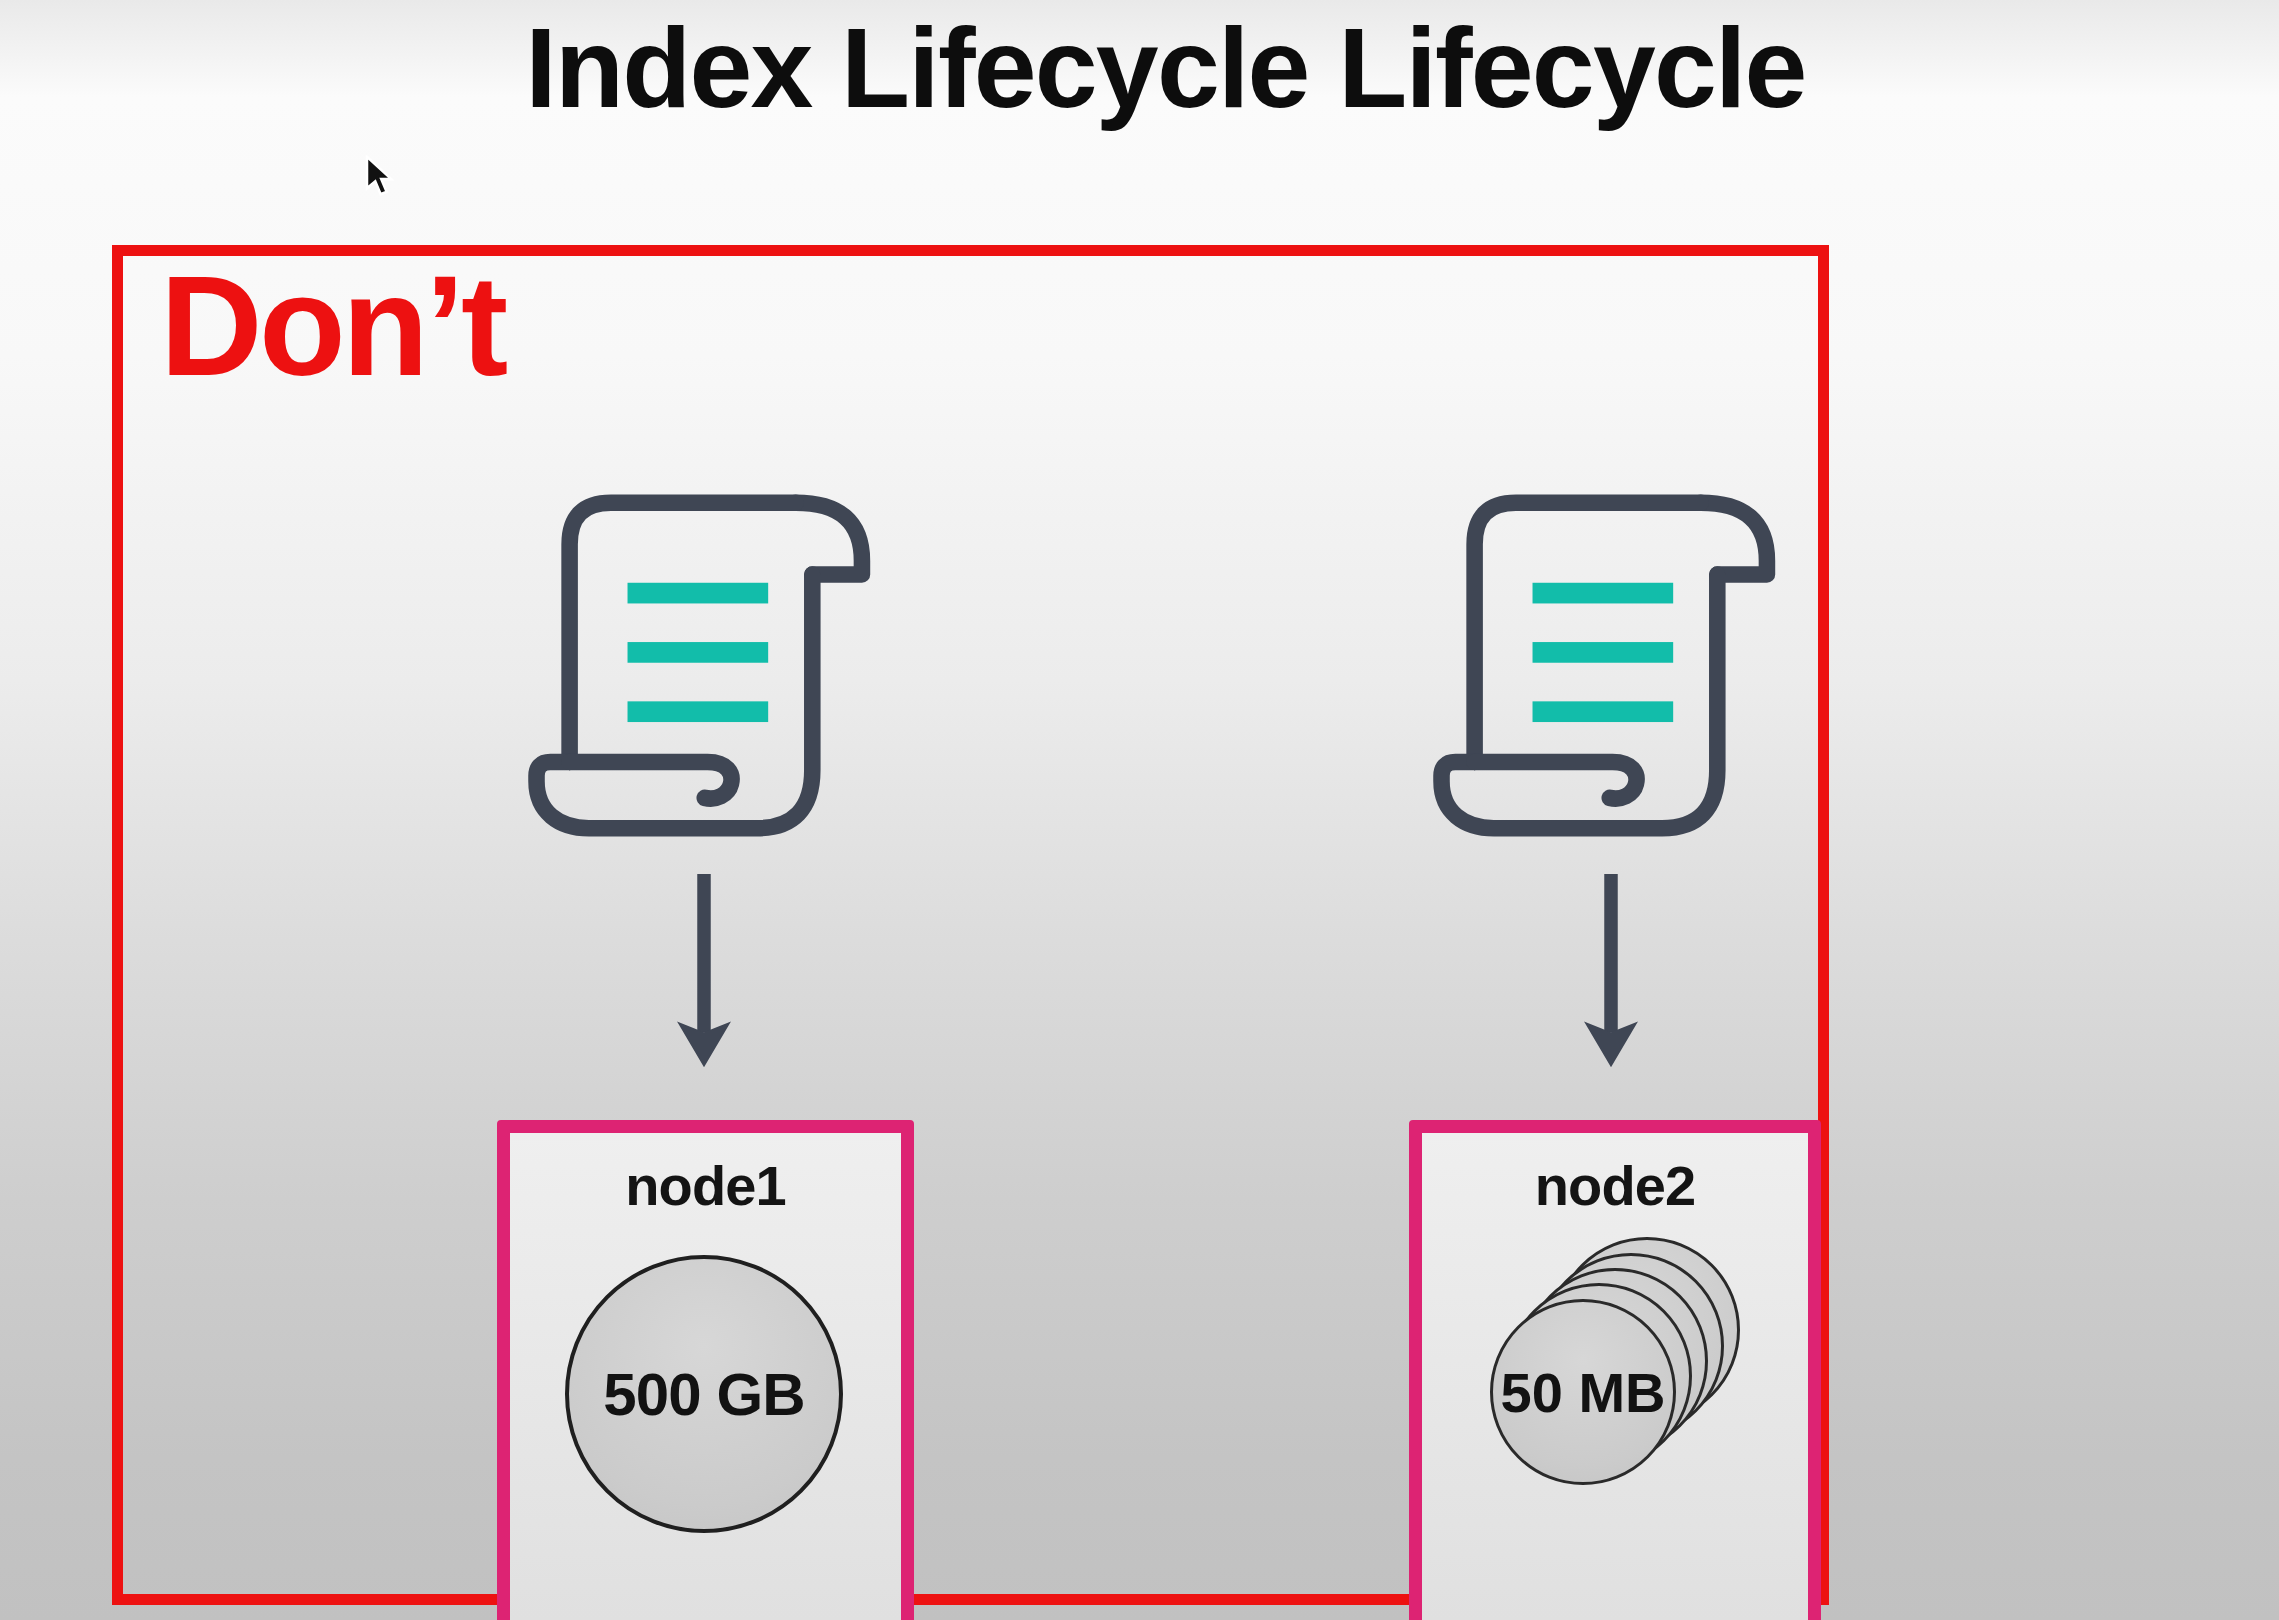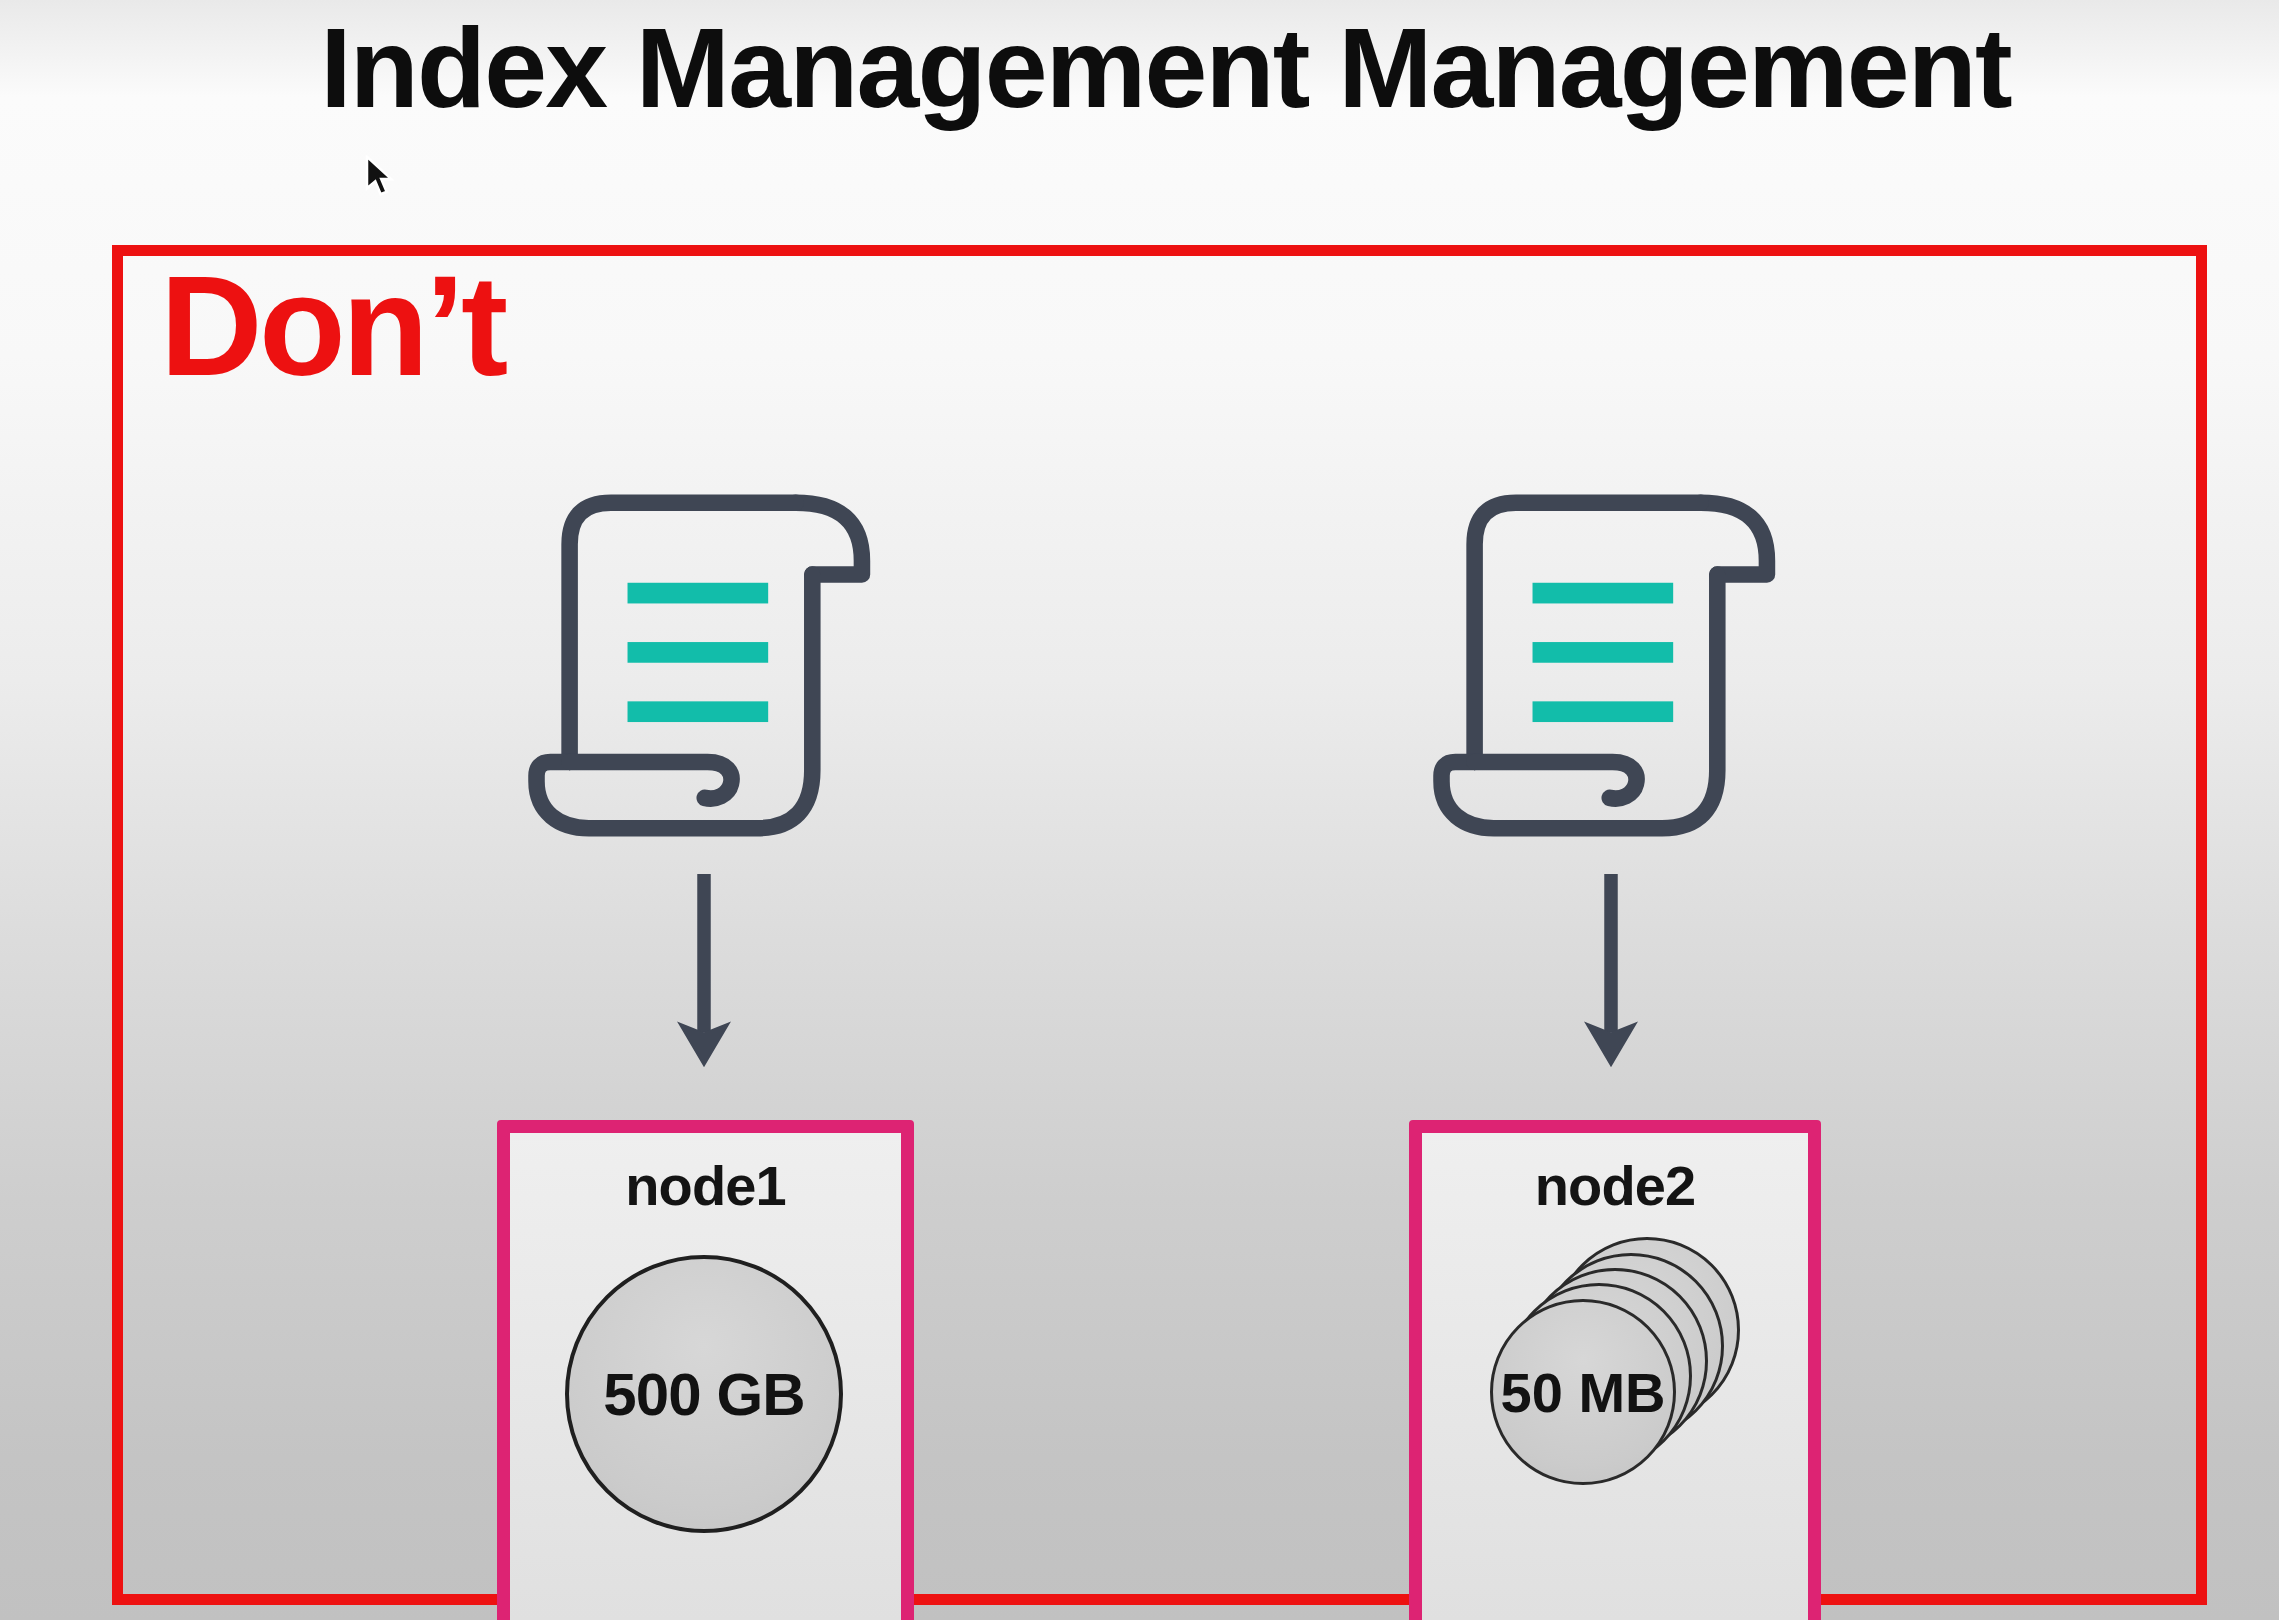--- a/index.html
+++ b/index.html
@@ -18,21 +18,21 @@
     position:absolute;left:52px;right:0;top:3.6px;
     text-align:center;
     font-size:113px;font-weight:bold;color:#0d0d0d;
     letter-spacing:-1.8px;line-height:1.15;
     white-space:nowrap;
   }
   .cursor{position:absolute;left:365px;top:155px;width:31px;height:45px;}
   
   .dont-frame{
     position:absolute;left:112px;top:245px;
-    width:2095px;height:1360px;box-sizing:border-box;
+    width:1717px;height:1360px;box-sizing:border-box;
     border:11.7px solid var(--red,#ed1111);
   }
   .dont-label{
     position:absolute;left:37px;top:-5.4px;
     font-size:142px;font-weight:bold;color:var(--red,#ed1111);
     letter-spacing:-3.6px;line-height:1.05;
   }
   
   .scroll-icon{position:absolute;width:367px;height:353px;}
   .scroll-icon.c1{left:524px;top:489px;}
@@ -67,21 +67,21 @@
     font-size:60px;font-weight:bold;color:#121212;letter-spacing:-0.9px;
   }
   .disk-stacked{width:180px;height:180px;border:3.6px solid #2a2a2a;}
   .disk-front{font-size:56px;font-weight:bold;color:#121212;}
 </style>
 </head>
 <body>
 
 <div class="stage">
 
-  <div class="page-title">Index Management Management</div>
+  <div class="page-title">Index Lifecycle Lifecycle</div>
 
   <svg class="cursor" viewBox="0 0 17 25">
     <path d="M1,1 L1,18.5 L5.6,14.6 L8.6,21.8 L11.9,20.4 L8.9,13.4 L14.5,13.4 Z" fill="#111" stroke="#fff" stroke-width="1.4"></path>
   </svg>
 
   <div class="dont-frame">
     <div class="dont-label">Don’t</div>
   </div>
 
   <svg class="scroll-icon c1" viewBox="0 0 132 128">

